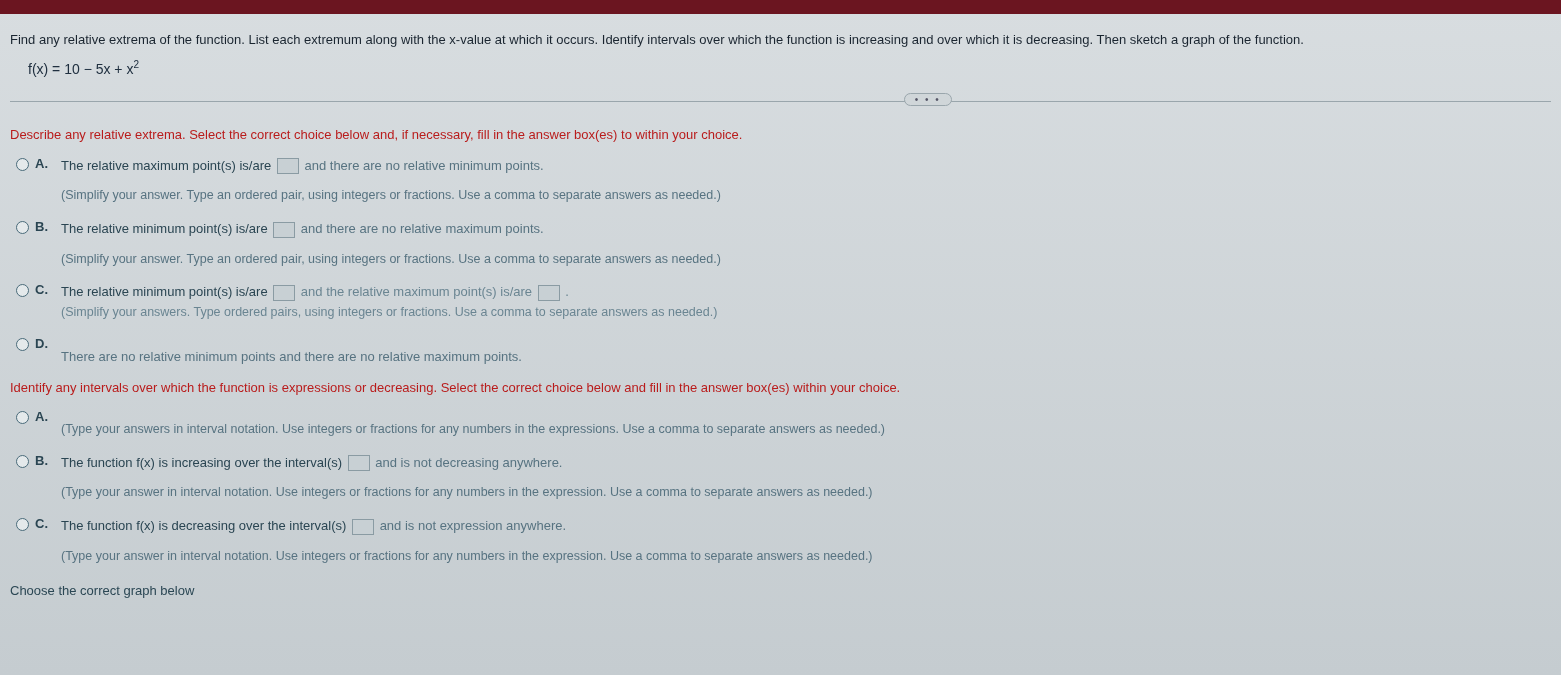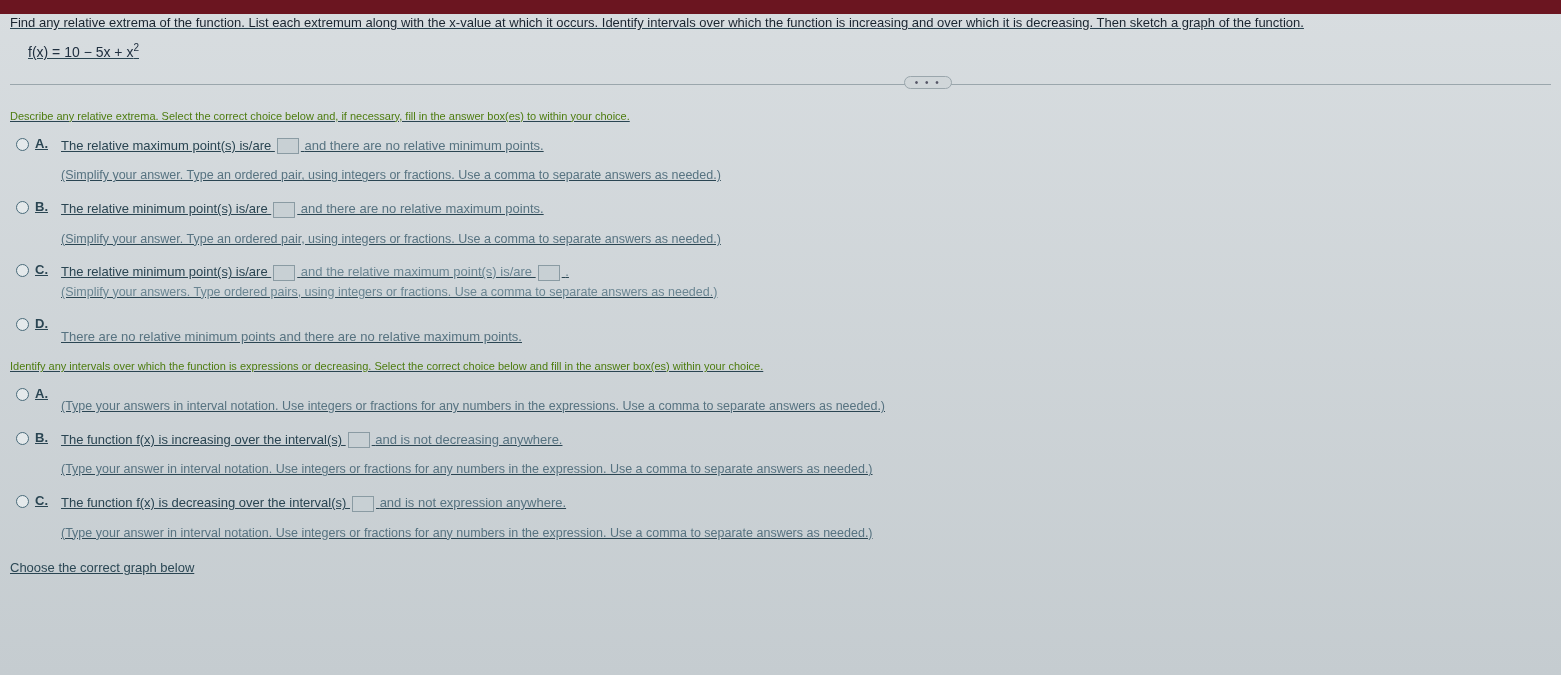--- a/index.html
+++ b/index.html
@@ -11,22 +11,21 @@
       overflow: hidden;
       font-size: 13px;
       color: #2a4552;
     }
     .topbar {
       background: #6b1520;
       height: 14px;
       width: 100%;
     }
     .content {
-      padding: 0 10px;
-      text-decoration: underline;
+      padding: 17px 10px;
     }
     .question-text {
       color: #1a2530;
       font-size: 13px;
       margin-bottom: 10px;
       line-height: 1.4;
     }
     .formula {
       margin: 8px 0 16px 18px;
       color: #203040;
@@ -52,23 +51,23 @@
       top: 0;
       background: #d0d6d9;
       border: 1px solid #9aa6ac;
       border-radius: 10px;
       padding: 0 10px;
       font-size: 10px;
       color: #556;
       letter-spacing: 2px;
     }
     .section-prompt {
-      color: #4d7c0f;
+      color: #b91c1c;
       margin: 6px 0 14px 0;
-      font-size: 11px;
+      font-size: 13px;
     }
     .choice {
       display: flex;
       align-items: flex-start;
       margin-bottom: 14px;
       padding-left: 6px;
     }
     .radio {
       width: 13px;
       height: 13px;

